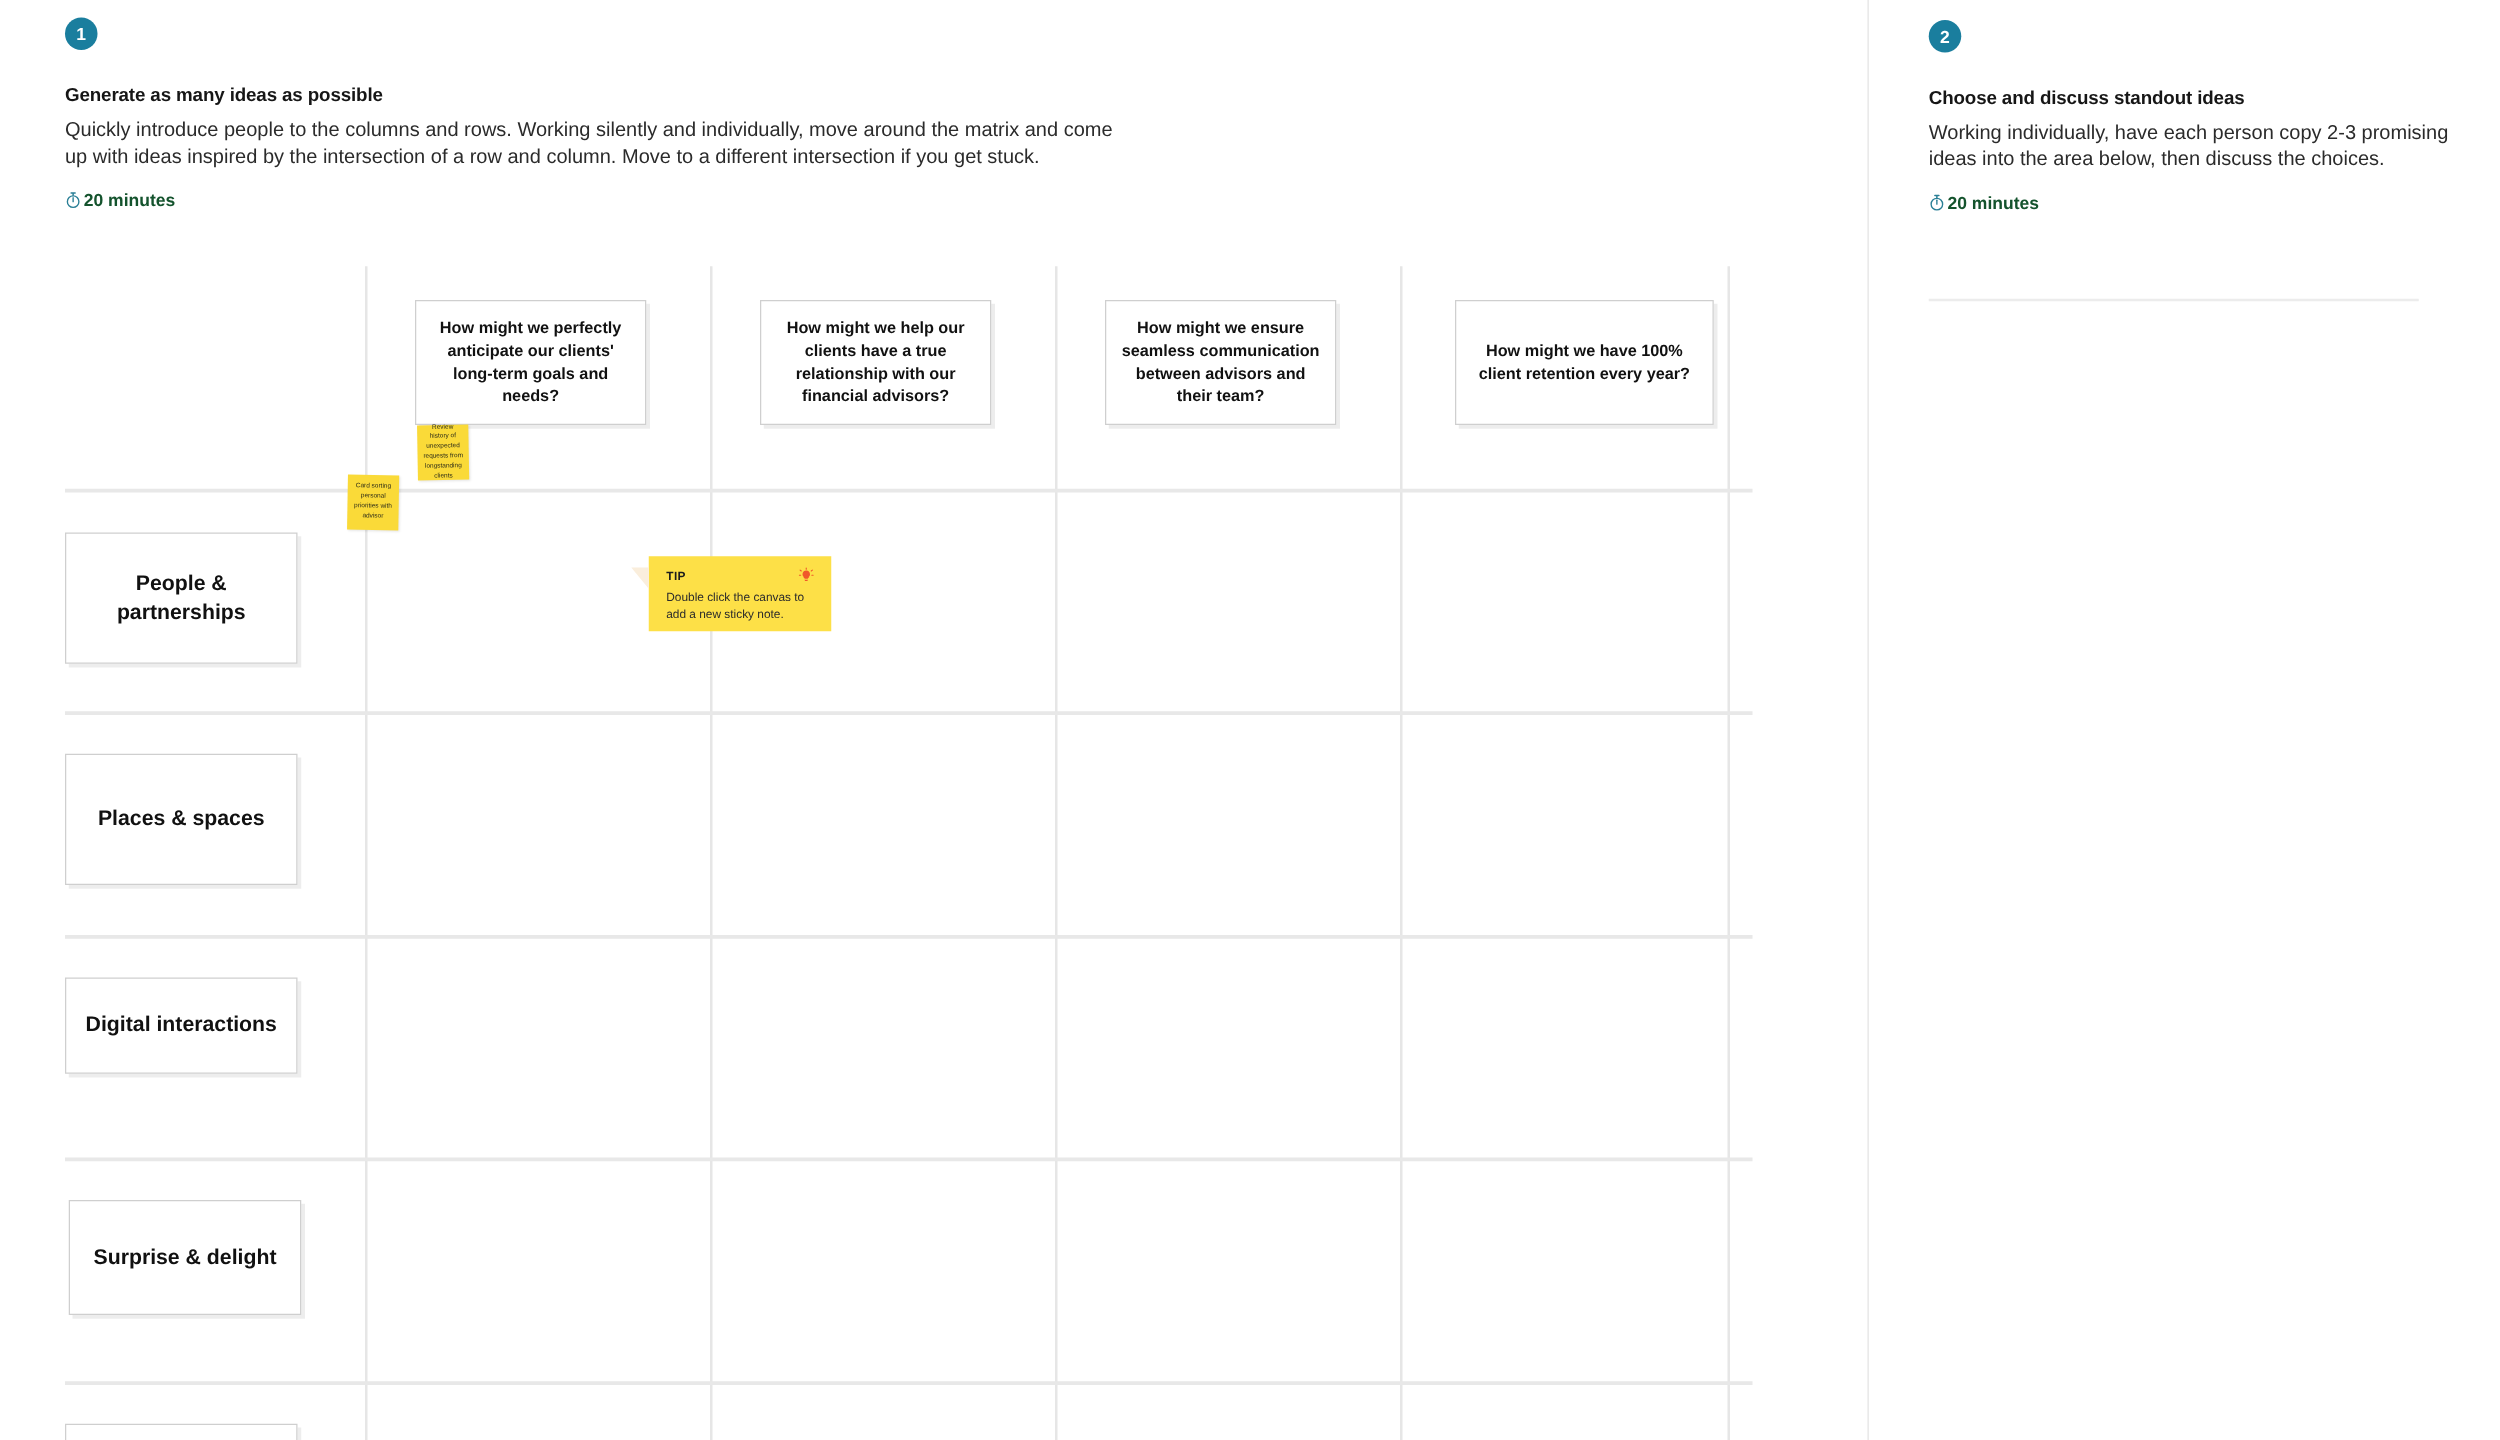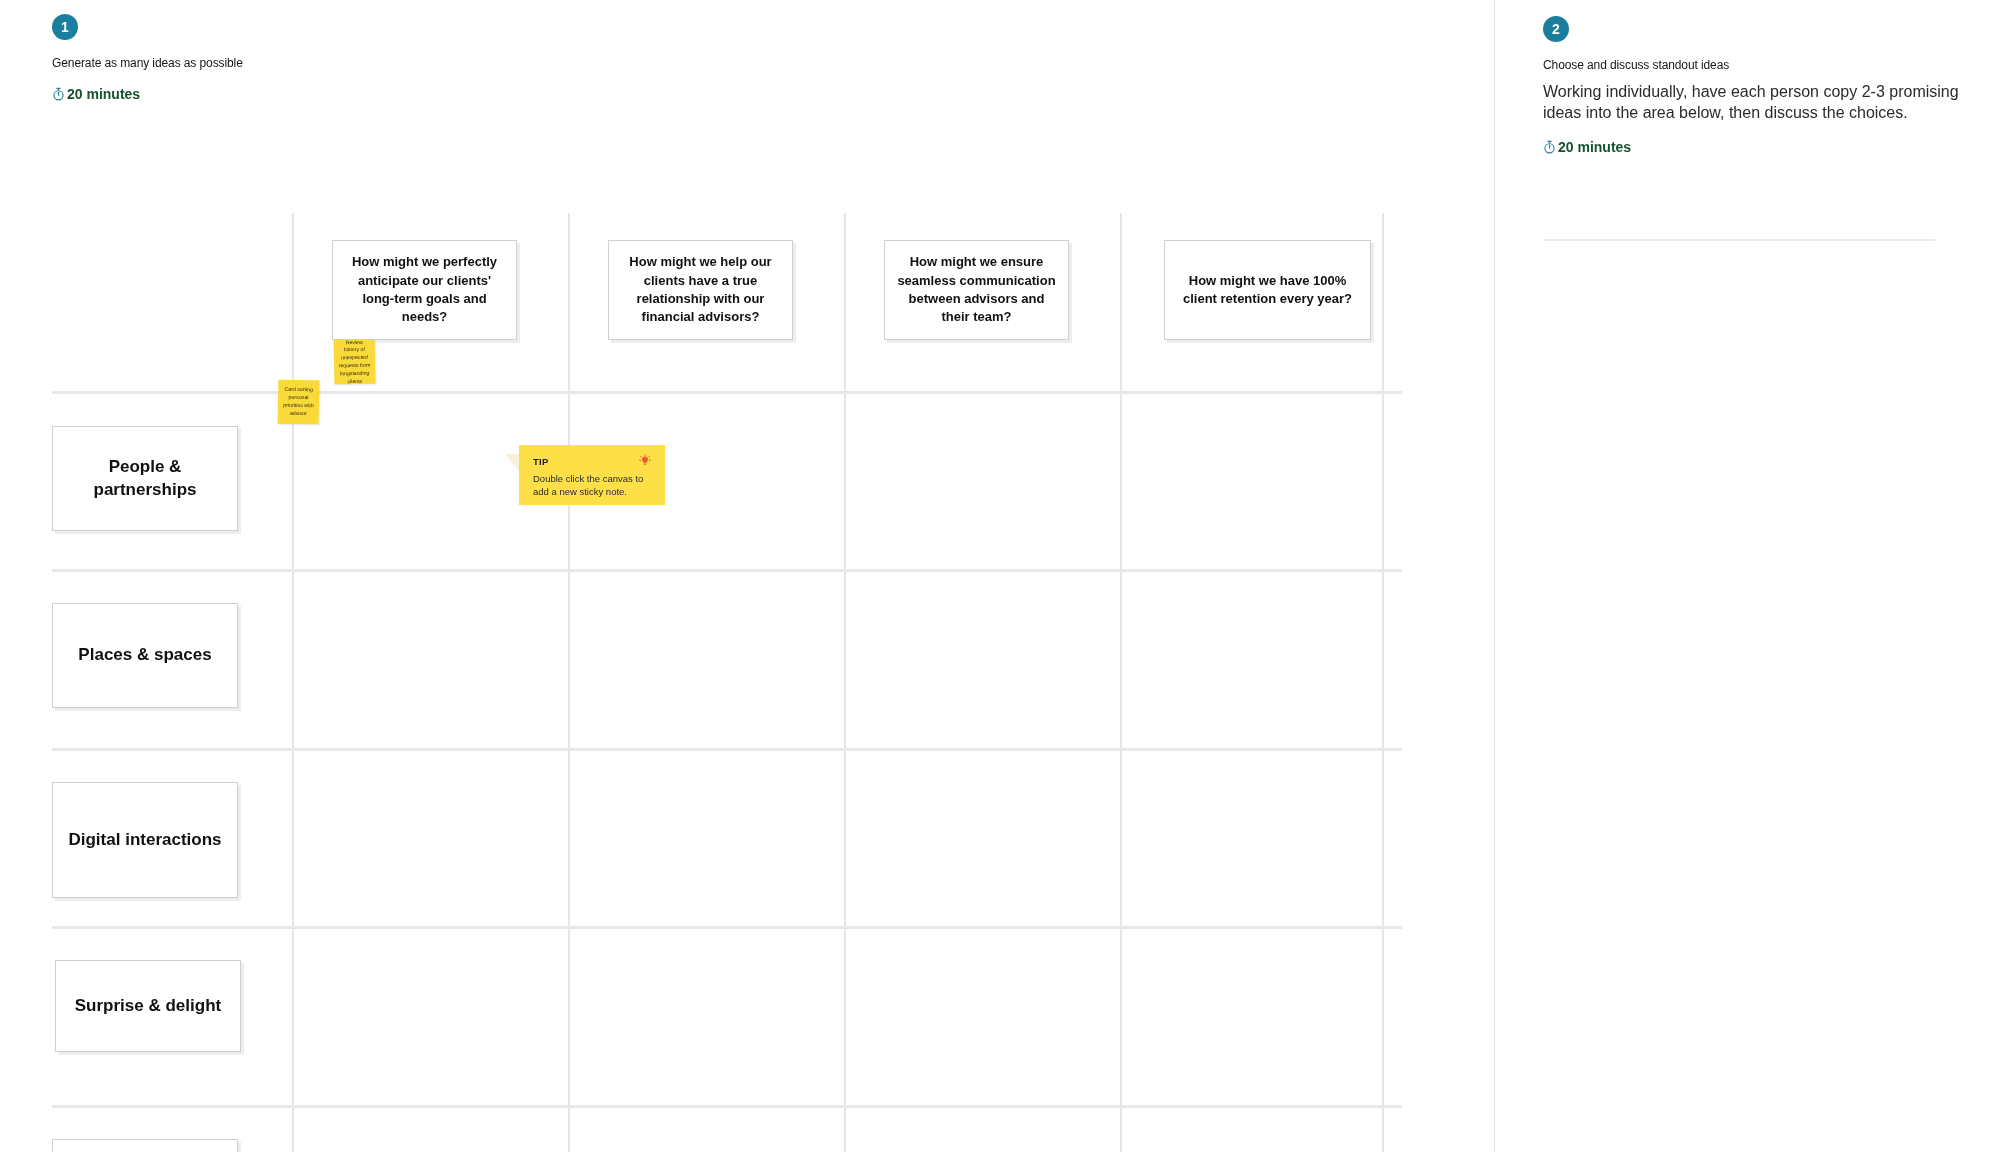--- a/index.html
+++ b/index.html
@@ -39,23 +39,23 @@
     background: #1a7e9e;
     color: #ffffff;
     font-size: 14px;
     font-weight: bold;
     display: flex;
     align-items: center;
     justify-content: center;
     line-height: 1;
   }
   .step-title {
-    margin-top: 16px;
-    font-size: 12px;
-    font-weight: normal;
+    margin-top: 28px;
+    font-size: 15px;
+    font-weight: bold;
     color: #161616;
     letter-spacing: -0.1px;
   }
   .step-desc {
     margin-top: 9px;
     font-size: 16px;
     line-height: 1.32;
     color: #2b2b2b;
   }
   .step-time {
@@ -197,20 +197,21 @@
 </head>
 <body>
 
 <div id="root">
 
   <div class="panel-divider"></div>
 
   <div class="step-header" id="step1">
     <div class="step-badge">1</div>
     <div class="step-title">Generate as many ideas as possible</div>
+    <div class="step-desc">Quickly introduce people to the columns and rows. Working silently and individually, move around the matrix and come up with ideas inspired by the intersection of a row and column. Move to a different intersection if you get stuck.</div>
     <div class="step-time">
       <span>
         <svg class="stopwatch-icon" width="13" height="14" viewBox="0 0 13 14" fill="none">
           <circle cx="6.5" cy="8.3" r="4.6" stroke="#2a7f96" stroke-width="1.1"></circle>
           <line x1="6.5" y1="8.3" x2="6.5" y2="5.2" stroke="#2a7f96" stroke-width="1.1" stroke-linecap="round"></line>
           <line x1="4.9" y1="1.4" x2="8.1" y2="1.4" stroke="#2a7f96" stroke-width="1.2" stroke-linecap="round"></line>
           <line x1="6.5" y1="1.4" x2="6.5" y2="3.5" stroke="#2a7f96" stroke-width="1.2"></line>
         </svg>
       </span>
       <span>20 minutes</span>
@@ -263,21 +264,21 @@
     <div class="card col-card" style="left:1112px; top:27px; width:207px; height:100px;">
       <div class="card-text">How might we have 100% client retention every year?</div>
     </div>
 
     <div class="card row-card" style="left:0px; top:213px; width:186px; height:105px;">
       <div class="card-text">People &amp; partnerships</div>
     </div>
     <div class="card row-card" style="left:0px; top:390px; width:186px; height:105px;">
       <div class="card-text">Places &amp; spaces</div>
     </div>
-    <div class="card row-card" style="left:0px; top:569px; width:186px; height:116px;">
+    <div class="card row-card" style="left:0px; top:569px; width:186px; height:77px;">
       <div class="card-text">Digital interactions</div>
     </div>
     <div class="card row-card" style="left:3px; top:747px; width:186px; height:92px;">
       <div class="card-text">Surprise &amp; delight</div>
     </div>
     <div class="card row-card" style="left:0px; top:926px; width:186px; height:105px;">
       <div class="card-text"></div>
     </div>
 
     <div class="sticky" style="left:282px; top:127px; width:41px; height:44px; transform:rotate(-1deg);">

